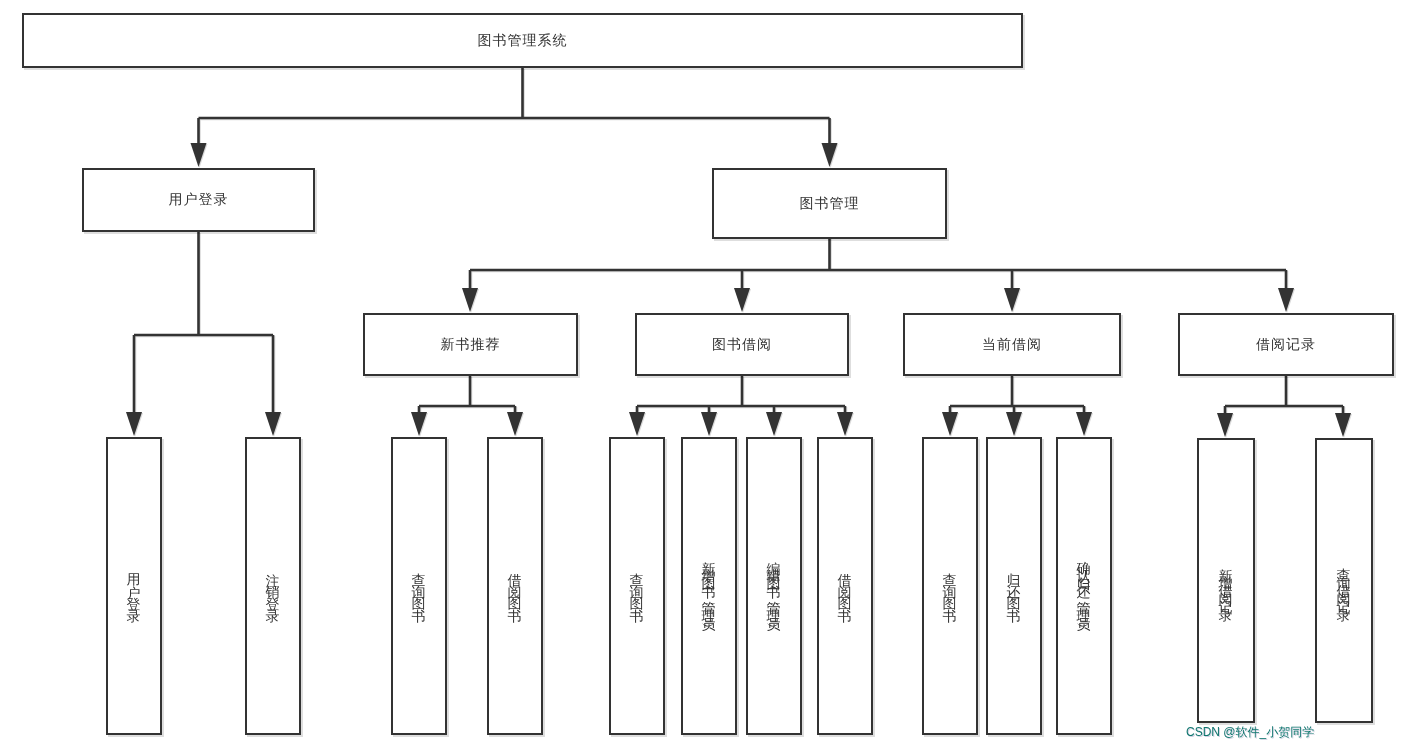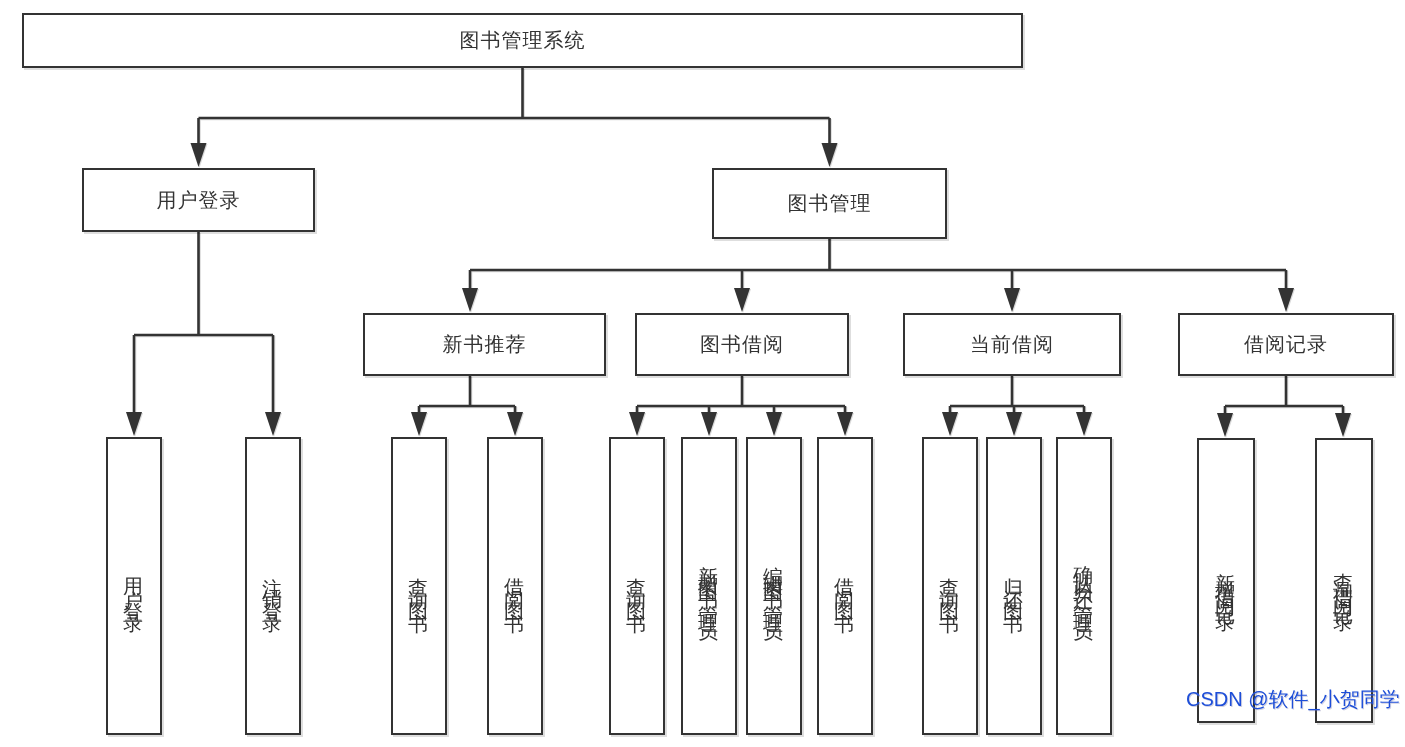--- a/index.html
+++ b/index.html
@@ -12,37 +12,37 @@
   }
   .wires{position:absolute;left:0;top:0;z-index:1;
     filter:drop-shadow(1.5px 1.5px 0.5px rgba(0,0,0,0.15));}
   .node{
     position:absolute;z-index:2;
     background:#ffffff;
     border:2.5px solid #333333;
     box-sizing:border-box;
     display:flex;align-items:center;justify-content:center;
     color:#333333;
-    font-size:20px;
+    font-size:14px;
     letter-spacing:1px;
     box-shadow:2px 2px 0 rgba(0,0,0,0.13);
   }
   .leaf span{
     writing-mode:vertical-rl;
     text-orientation:mixed;
     white-space:nowrap;
   }
   .ls-wide span{letter-spacing:12px;}
   .ls-mid span{letter-spacing:8px;}
   .ls-tight span{letter-spacing:8px;}
   .watermark{
     position:absolute;z-index:5;
-    left:1186px;top:686px;
-    font-size:20px;
-    color:#1d4ed8;
+    left:1186px;top:724px;
+    font-size:12px;
+    color:#0f766e;
     white-space:nowrap;
     text-shadow:1px 1px 0 rgba(120,120,170,0.35);
   }
 </style>
 </head>
 <body>
 
 <div class="canvas">
 
   <svg class="wires" width="1405" height="747" viewBox="0 0 1405 747" aria-hidden="true">
@@ -89,21 +89,21 @@
     <span>图书管理系统</span>
   </div>
 
   <div class="node" style="left:82px;top:168px;width:233px;height:64px;">
     <span>用户登录</span>
   </div>
   <div class="node" style="left:712px;top:168px;width:235px;height:71px;">
     <span>图书管理</span>
   </div>
 
-  <div class="node" style="left:363px;top:313px;width:243px;height:63px;">
+  <div class="node" style="left:363px;top:313px;width:215px;height:63px;">
     <span>新书推荐</span>
   </div>
   <div class="node" style="left:635px;top:313px;width:214px;height:63px;">
     <span>图书借阅</span>
   </div>
   <div class="node" style="left:903px;top:313px;width:218px;height:63px;">
     <span>当前借阅</span>
   </div>
   <div class="node" style="left:1178px;top:313px;width:216px;height:63px;">
     <span>借阅记录</span>

